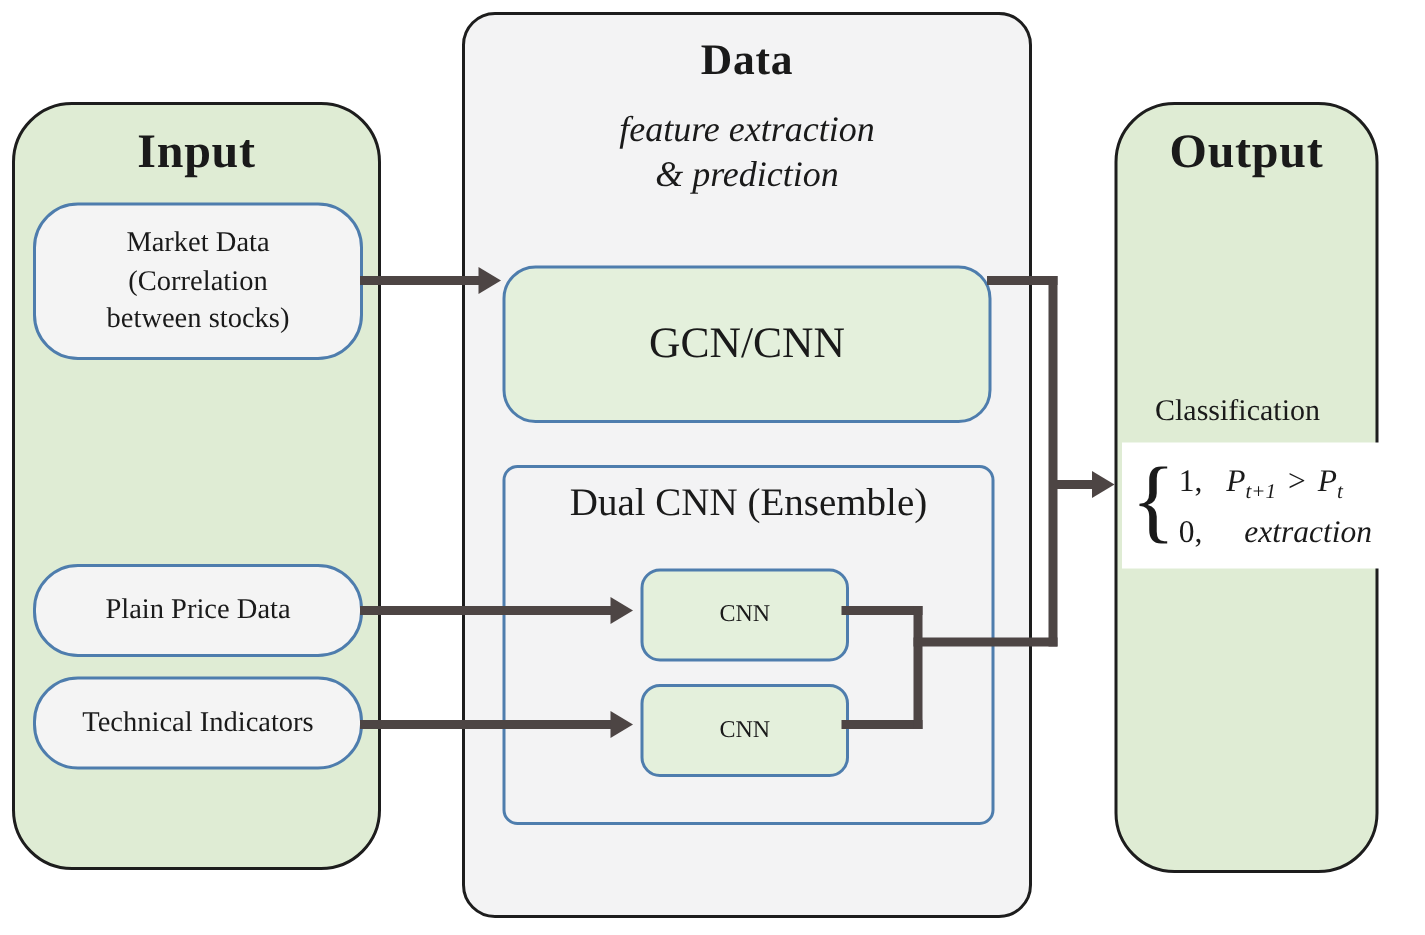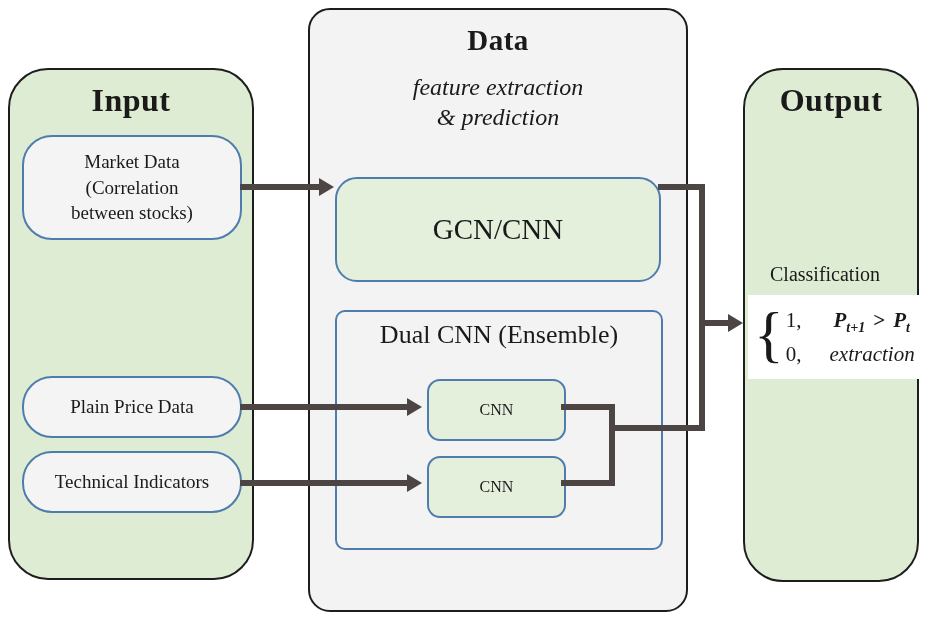--- a/index.html
+++ b/index.html
@@ -73,21 +73,21 @@
   }
   .formula-box{
     background:var(--formula-bg);z-index:2;
     display:flex;align-items:center;justify-content:flex-start;
     padding-left:6px;
   }
   .brace{font-size:62px;font-weight:400;line-height:.9;transform:translateY(-2px);}
   .frows{display:flex;flex-direction:column;font-size:21px;line-height:1.45;margin-left:2px;}
   .frow{display:flex;align-items:baseline;}
   .num{font-style:normal;}
-  .expr{margin-left:32px;font-style:italic;font-weight:bold;}
+  .expr{margin-left:16px;font-style:italic;}
   .expr sub{font-size:14px;font-style:italic;}
   .op{font-style:normal;padding:0 8px;}
   .otherwise{margin-left:28px;font-style:italic;}
 </style>
 </head>
 <body>
 
 <div id="page">
 
   <div class="abs container" style="left:8px;top:68px;width:246px;height:512px;">

